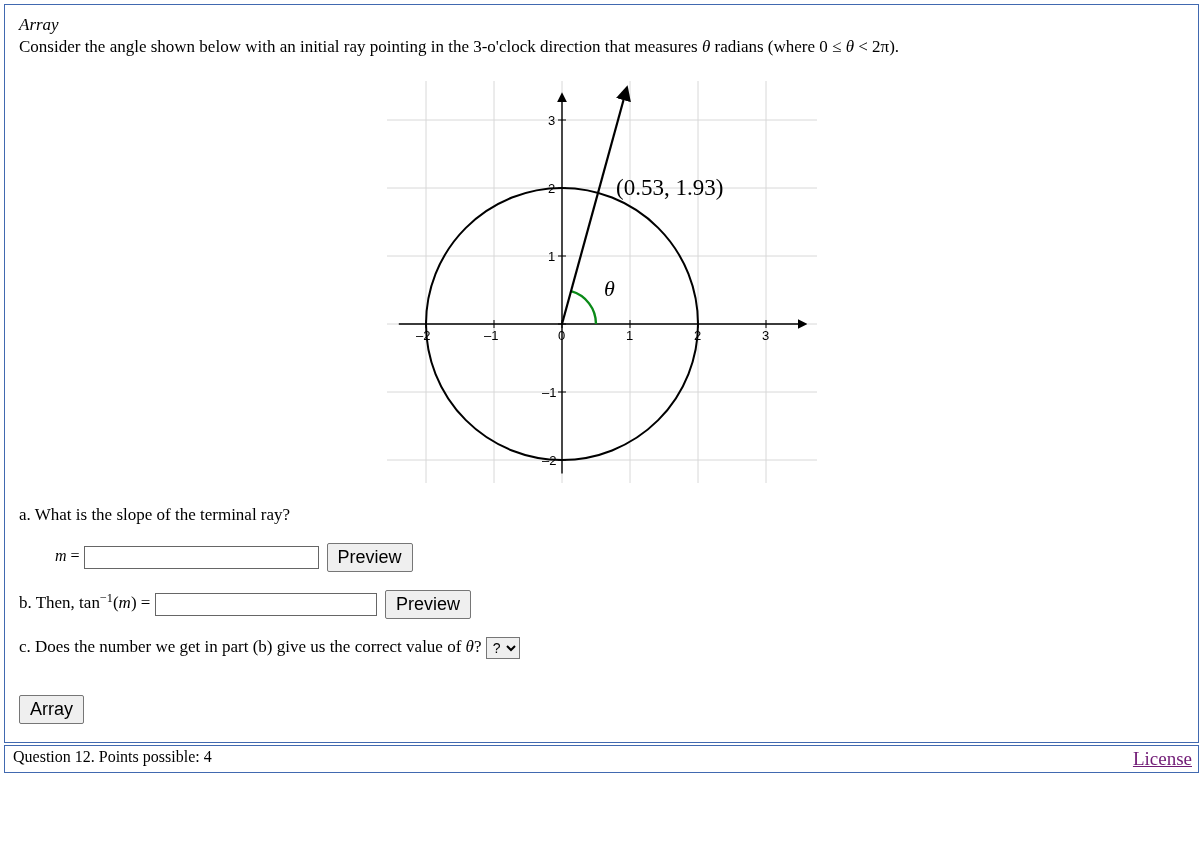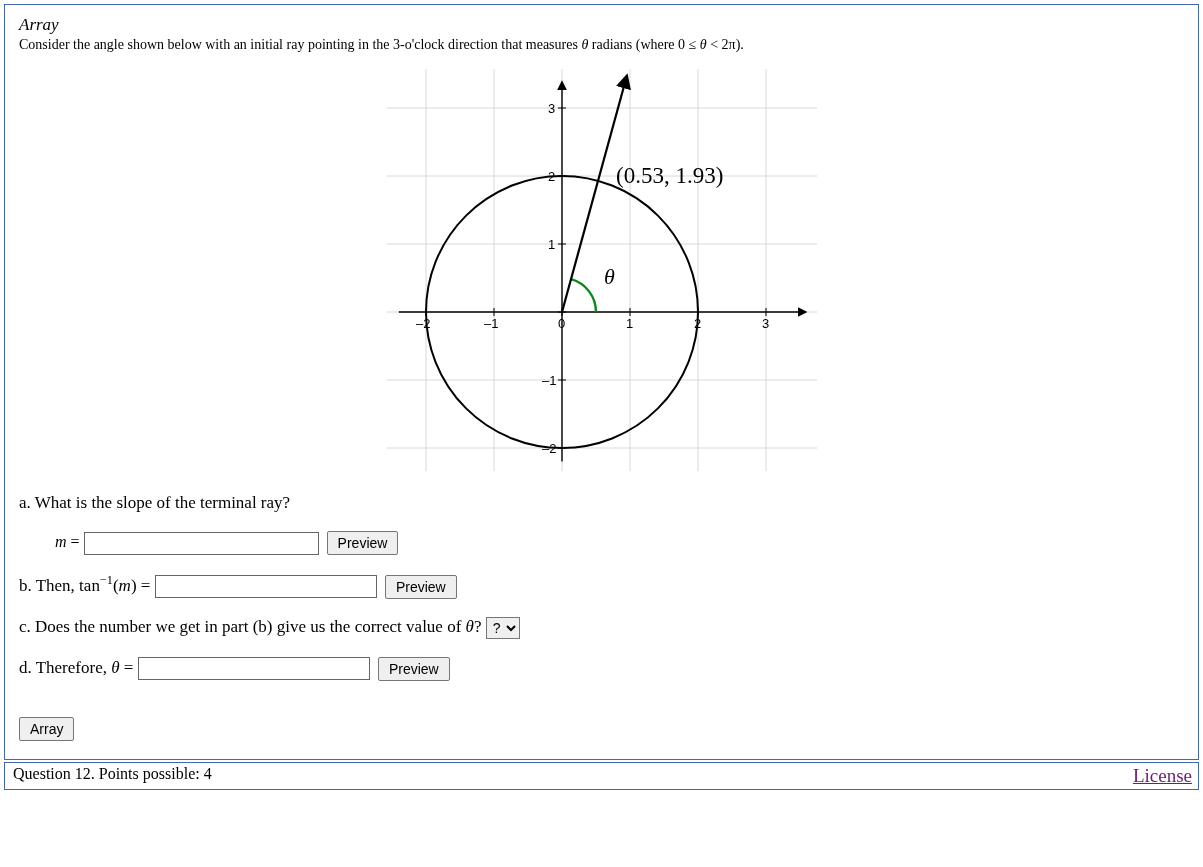--- a/index.html
+++ b/index.html
@@ -9,40 +9,40 @@
       background: #fff;
       padding: 4px;
       color: #000;
     }
     .question-box {
       border: 1px solid #4169b0;
       padding: 10px 14px 14px 14px;
       margin-bottom: 2px;
     }
     .q-title { font-size: 17px; margin-bottom: 2px; font-style: italic; }
-    .prompt { font-size: 14px; margin-bottom: 16px; }
+    .prompt { font-size: 17px; margin-bottom: 24px; }
     .graph-wrap { text-align: center; margin: 6px 0 18px 0; }
     .graph-svg { display: inline-block; }
     .parts { margin-top: 8px; }
     .part { margin: 12px 0 18px 0; font-size: 17px; }
     .sub-indent { margin: 14px 0 18px 36px; }
     input[type="text"] {
       border: 1px solid #666;
       padding: 2px 4px;
       height: 23px;
       font-size: 14px;
       background: #fff;
       vertical-align: middle;
     }
     .input-a { width: 235px; }
     .input-b { width: 222px; }
     .input-d { width: 232px; }
     button.preview, button.submit {
       font-family: Arial, sans-serif;
-      font-size: 14px;
+      font-size: 18px;
       padding: 3px 10px;
       background: #efefef;
       border: 1px solid #767676;
       border-radius: 2px;
       cursor: pointer;
       vertical-align: middle;
       margin-left: 4px;
     }
     button.submit { margin: 18px 0 4px 0; }
     select {
@@ -165,25 +165,20 @@
       <button class="preview">Preview</button>
     </div>
 
     <div class="part">
       <span>c. Does the number we get in part (b) give us the correct value of </span><span class="mvar">θ</span><span>? </span>
       <select>
         <option>?</option>
       </select>
     </div>
 
-    <div class="part">
-      <span>d. Therefore, </span><span class="mvar">θ</span><span> = </span>
-      <input type="text" class="input-d" style="">
-      <button class="preview">Preview</button>
-    </div>
   </div>
 
   <button class="submit">Array</button>
 </div>
 
 <div class="footer-row">
   <span class="footer-left">Question 12. Points possible: 4</span>
   <span class="license">License</span>
 </div>
 

